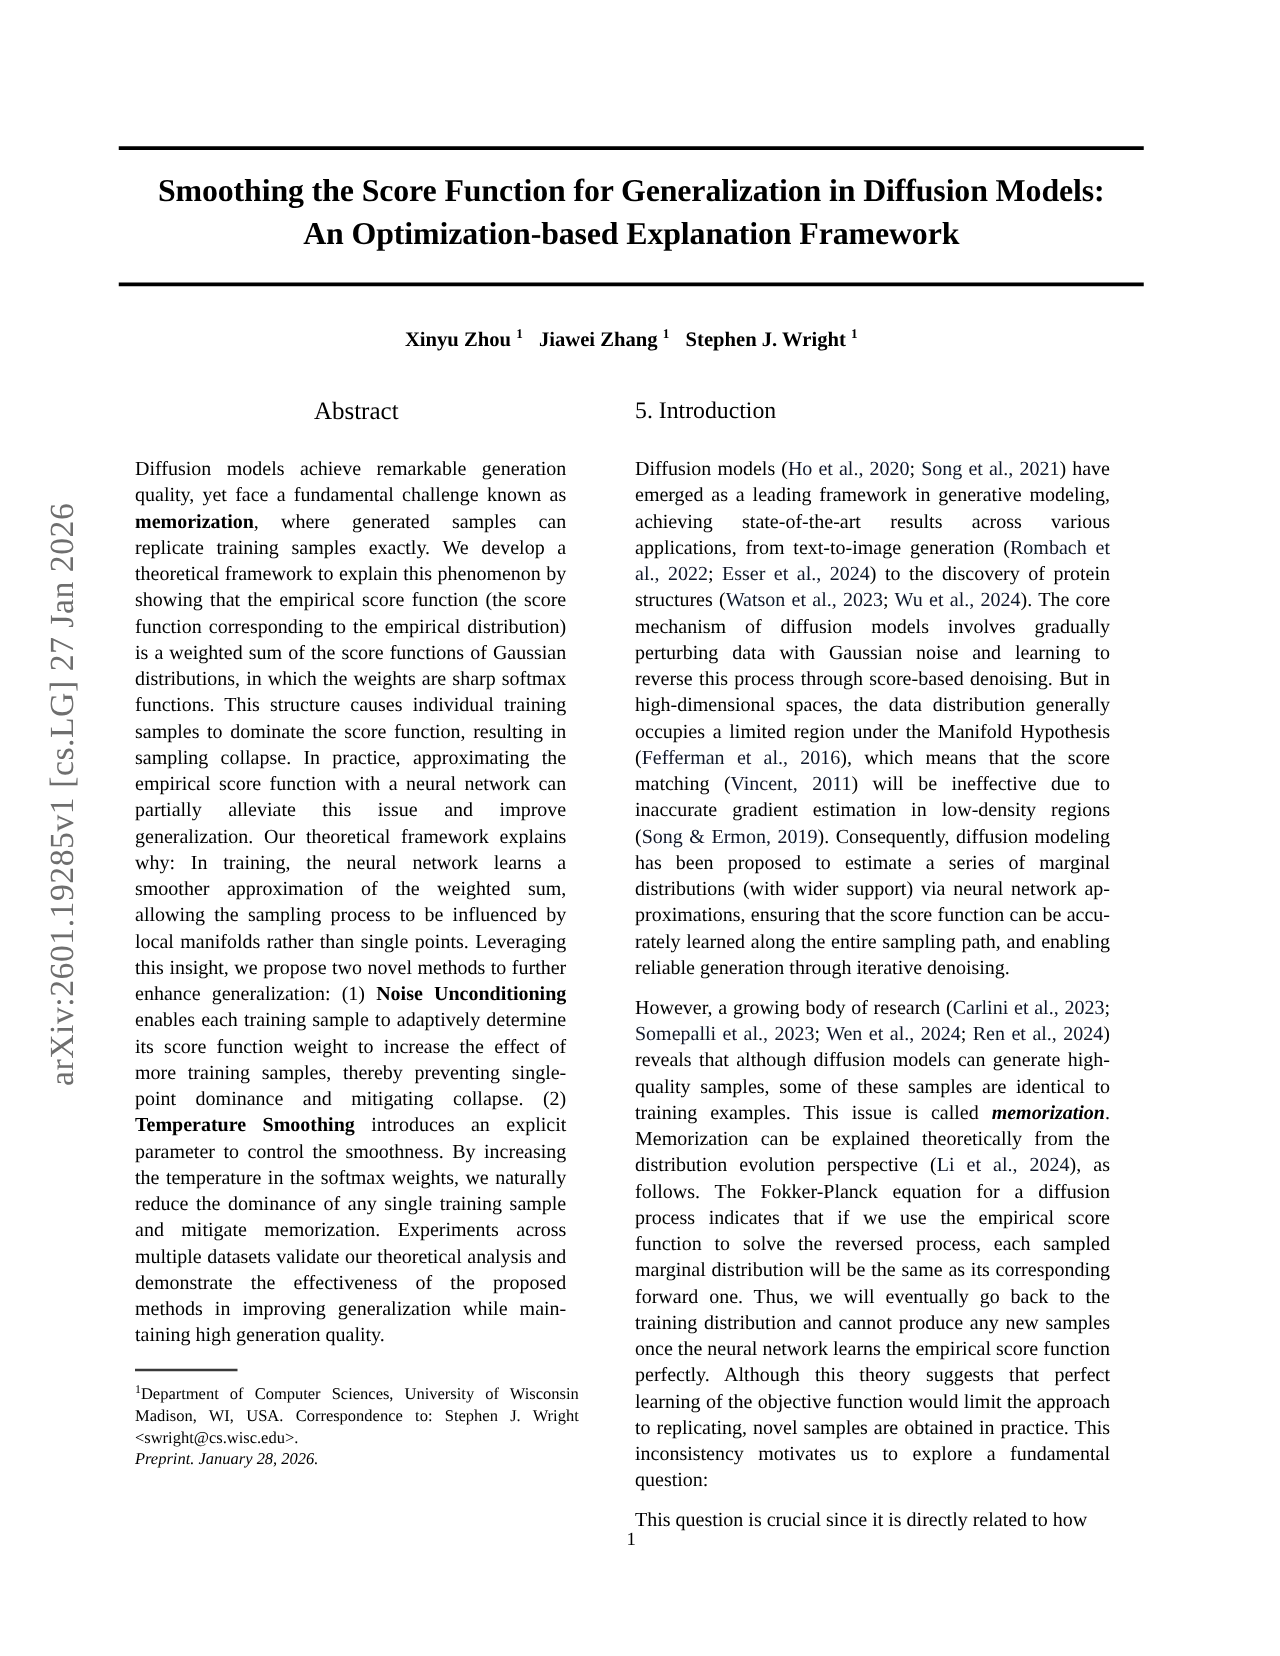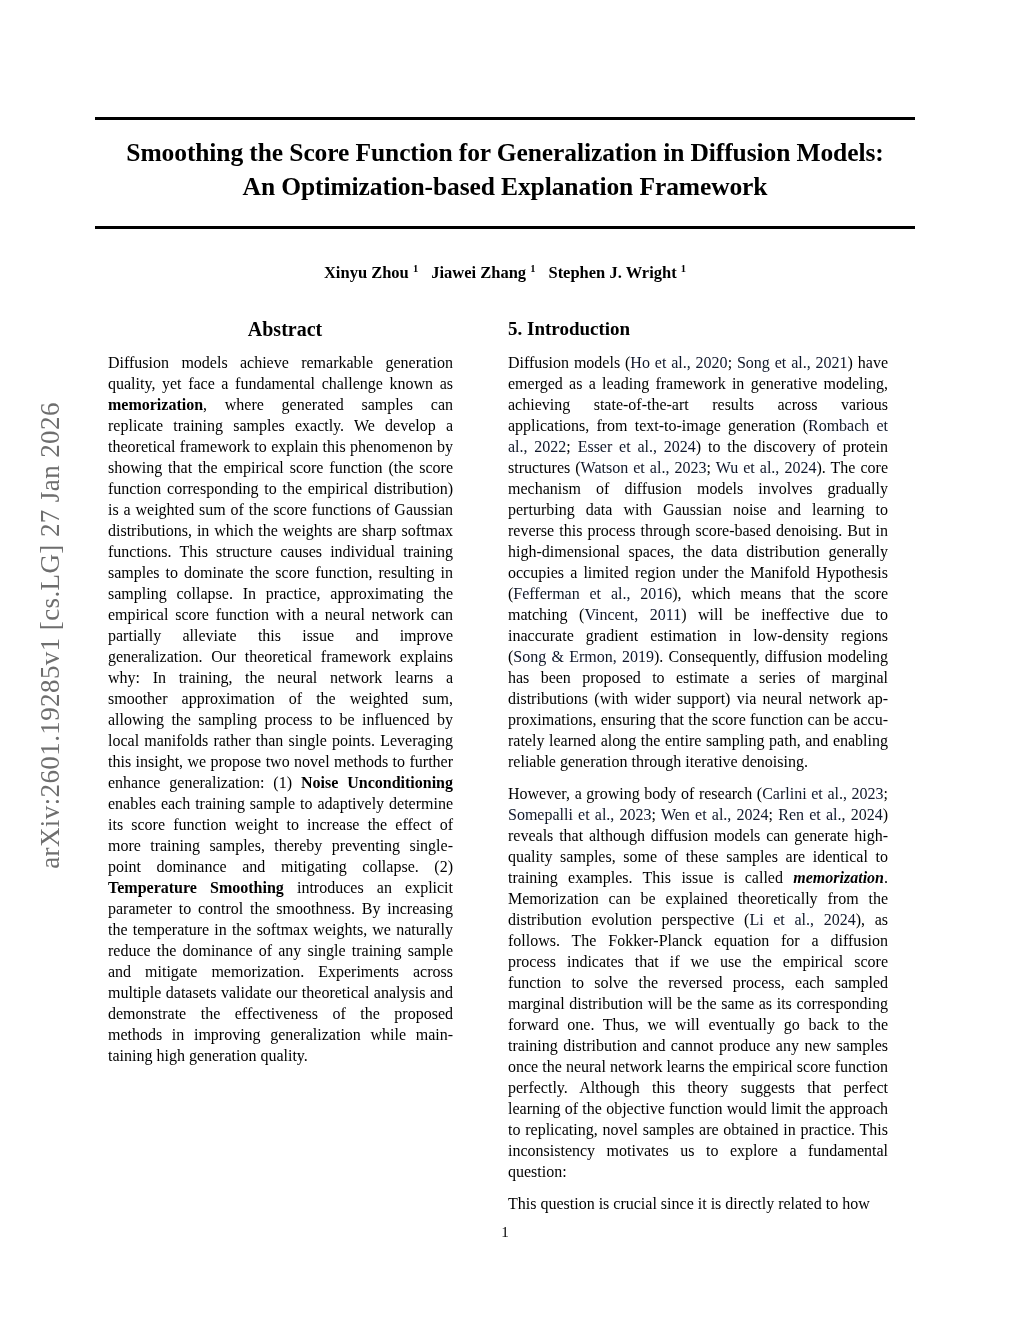--- a/index.html
+++ b/index.html
@@ -92,23 +92,23 @@
   }
   .col {
     position: absolute;
     top: 0;
     width: 380px;
   }
   #col-left  { left: 0px; }
   #col-right { left: 413px; }
 
   .section-head {
-    font-weight: bold;
+    font-weight: normal;
     font-size: 19px;
-    margin: 0 0 12px 0;
+    margin: 0 0 25px 0;
     line-height: 22px;
   }
   .section-head.centered { text-align: center; font-size: 20px; }
 
   .abstract-body {
     width: 345px;
     margin-left: 13px;
   }
 
   p.body {
@@ -202,16 +202,23 @@
 
     <div class="col" id="col-right">
       <div class="section-head">5. Introduction</div>
       <p class="body" id="intro-p1"><span>Diffusion models (</span><span class="cite">Ho et al., 2020</span><span>; </span><span class="cite">Song et al., 2021</span><span>) have emerged as a leading framework in generative modeling, achieving state-of-the-art results across various applications, from text-to-image generation (</span><span class="cite">Rombach et al., 2022</span><span>; </span><span class="cite">Esser et al., 2024</span><span>) to the discovery of protein structures (</span><span class="cite">Wat­son et al., 2023</span><span>; </span><span class="cite">Wu et al., 2024</span><span>). The core mechanism of diffusion models involves gradually perturbing data with Gaussian noise and learning to reverse this process through score-based denoising. But in high-dimensional spaces, the data distribution generally occupies a limited region under the Manifold Hypothesis (</span><span class="cite">Fefferman et al., 2016</span><span>), which means that the score matching (</span><span class="cite">Vincent, 2011</span><span>) will be inef­fective due to inaccurate gradient estimation in low-density regions (</span><span class="cite">Song &amp; Ermon, 2019</span><span>). Consequently, diffusion modeling has been proposed to estimate a series of marginal distributions (with wider support) via neural network ap­proximations, ensuring that the score function can be accu­rately learned along the entire sampling path, and enabling reliable generation through iterative denoising.</span></p>
       <p class="body" id="intro-p2"><span>However, a growing body of research (</span><span class="cite">Carlini et al., 2023</span><span>; </span><span class="cite">Somepalli et al., 2023</span><span>; </span><span class="cite">Wen et al., 2024</span><span>; </span><span class="cite">Ren et al., 2024</span><span>) reveals that although diffusion models can generate high-quality samples, some of these samples are identical to training examples. This issue is called </span><span class="bi">memorization</span><span>. Mem­orization can be explained theoretically from the distribu­tion evolution perspective (</span><span class="cite">Li et al., 2024</span><span>), as follows. The Fokker-Planck equation for a diffusion process indicates that if we use the empirical score function to solve the re­versed process, each sampled marginal distribution will be the same as its corresponding forward one. Thus, we will eventually go back to the training distribution and cannot produce any new samples once the neural network learns the empirical score function perfectly. Although this the­ory suggests that perfect learning of the objective function would limit the approach to replicating, novel samples are obtained in practice.  This inconsistency motivates us to explore a fundamental question:</span></p>
       <p class="body" id="intro-p3"><span>This question is crucial since it is directly related to how</span></p>
     </div>
 
   </div>
 
+  <div id="footnote">
+    <div id="footnote-rule"></div>
+    <p>
+      <sup>1</sup><span>Department of Computer Sciences, University of Wiscon­sin Madison, WI, USA. Correspondence to: Stephen J. Wright &lt;swright@cs.wisc.edu&gt;.</span>
+    </p>
+    <p id="preprint-line">Preprint. January 28, 2026.</p>
+  </div>
 
   <div id="page-number">1</div>
 
 </div>
 
 </body></html>

